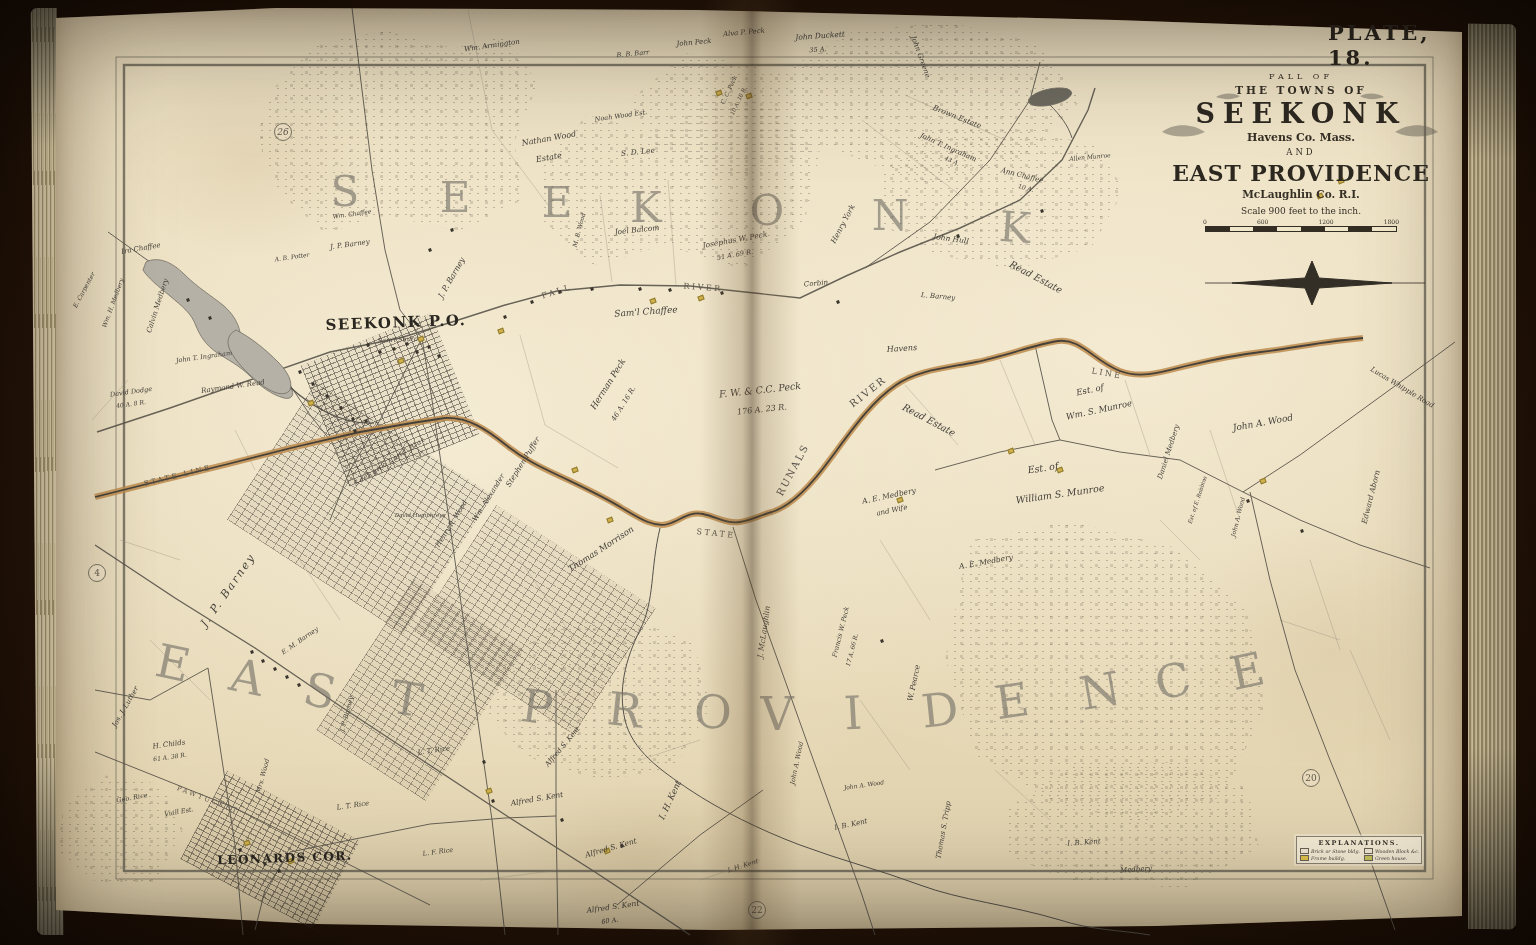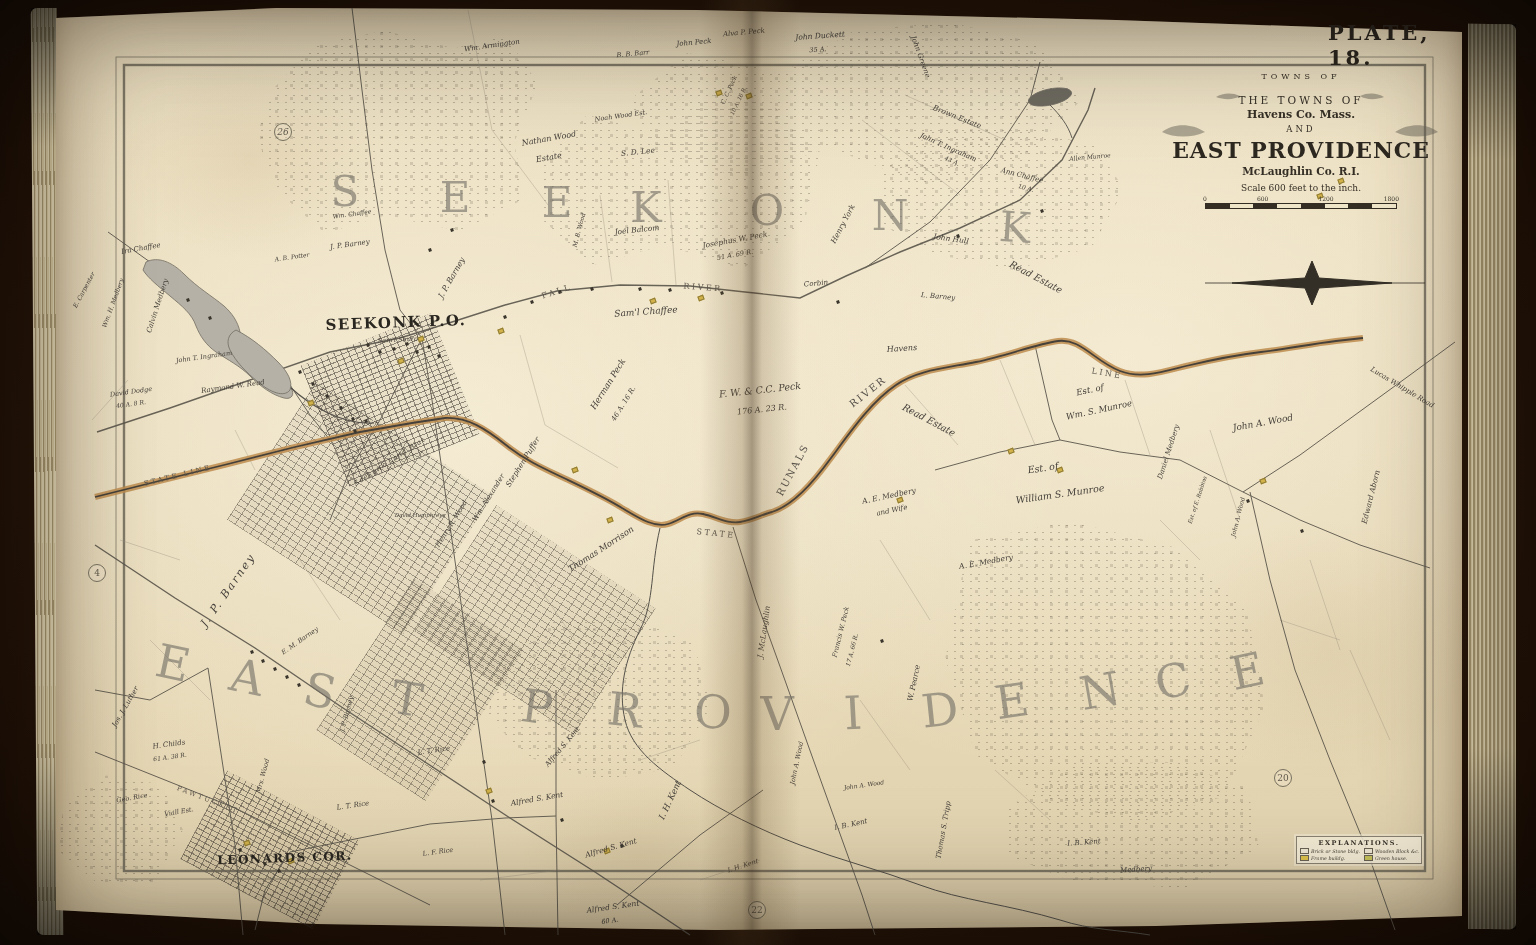--- a/index.html
+++ b/index.html
@@ -47,21 +47,21 @@
   .lbl-plat{letter-spacing:1px;color:#4a453c;font-style:italic;}
   .pageref{position:absolute;width:16px;height:16px;border:1px solid #77715f;border-radius:50%;
     color:#5f594b;font-size:9px;display:flex;align-items:center;justify-content:center;
     transform:translate(-50%,-50%);background:rgba(240,230,205,.35);z-index:9;}
   
   .plate{position:absolute;left:1432px;top:20px;transform:translateX(-100%);font-weight:700;
     font-size:21px;letter-spacing:3px;color:#2b251d;z-index:9;}
   
   .cartouche{position:absolute;left:1158px;top:72px;width:286px;text-align:center;color:#352f26;z-index:9;}
   .c-l1{font-size:8px;letter-spacing:4px;}
-  .c-l2{font-size:10.5px;font-weight:400;letter-spacing:3px;margin-top:13px;}
+  .c-l2{font-size:10.5px;font-weight:700;letter-spacing:3px;margin-top:3px;}
   .c-town1{font-size:27px;font-weight:700;letter-spacing:8px;margin-top:2px;color:#2d2820;}
   .c-co1{font-size:11px;font-weight:700;margin-top:2px;}
   .c-and{font-size:8.5px;letter-spacing:3px;margin-top:3px;}
   .c-town2{font-size:23px;font-weight:700;letter-spacing:1px;margin-top:2px;transform:scaleX(.95);color:#2d2820;}
   .c-co2{font-size:10.5px;font-weight:700;margin-top:2px;}
   .c-scale{font-size:9px;margin-top:6px;}
   .scalewrap{width:196px;margin:2px auto 0;}
   .scaleticks{display:flex;justify-content:space-between;font-size:6px;color:#3a352c;}
   .scalebar{width:190px;height:4px;margin:1px auto 0;border:1px solid #332d24;
     background:repeating-linear-gradient(90deg,#332d24 0 23.7px,#efe5c9 23.7px 47.4px);}
@@ -353,34 +353,35 @@
       <span class="lbl lbl-name" style="left: 263px; top: 776px; font-size: 6.5px; --r: -75deg;">Mrs. Wood</span>
       <span class="lbl lbl-name" style="left: 434px; top: 751px; font-size: 7px; --r: -8deg;">L. T. Rice</span>
       <span class="lbl lbl-name" style="left: 353px; top: 806px; font-size: 7px; --r: -8deg;">L. T. Rice</span>
       <span class="lbl lbl-name" style="left: 438px; top: 852px; font-size: 6.5px; --r: -8deg;">L. F. Rice</span>
       <span class="lbl lbl-name" style="left: 420px; top: 516px; font-size: 5.5px; --r: 0deg;">David Humphreys</span>
       <span class="lbl lbl-plat" style="left: 390px; top: 462px; font-size: 7px; --r: -33deg;">Seekonk Land Plat</span>
     </div>
   <div id="ref-layer">
       <div class="pageref" style="left: 283px; top: 132px; font-style: italic;">26</div>
       <div class="pageref" style="left: 97px; top: 573px;">4</div>
-      <div class="pageref" style="left: 1283px; top: 778px; text-align: center;">20</div>
+      <div class="pageref" style="left: 1311px; top: 778px; text-align: center;">20</div>
       <div class="pageref" style="left: 757px; top: 910px;">22</div>
     </div>
 
   <div class="plate">PLATE, 18.</div>
 
   <div class="cartouche">
-    <div class="c-l1">TOWNS OF</div>
+    <div class="c-l1">FALL OF</div>
     <div class="c-l2">THE TOWNS OF</div>
+    <div class="c-town1">SEEKONK</div>
     <div class="c-co1">Havens Co. Mass.</div>
     <div class="c-and">AND</div>
     <div class="c-town2">EAST PROVIDENCE</div>
     <div class="c-co2">McLaughlin Co. R.I.</div>
-    <div class="c-scale">Scale 600 feet to the inch.</div>
+    <div class="c-scale">Scale 900 feet to the inch.</div>
     <div class="scalewrap">
       <div class="scaleticks" id="scale-ticks">
           <span>0</span>
           <span>600</span>
           <span>1200</span>
           <span>1800</span>
         </div>
       <div class="scalebar"></div>
     </div>
   </div>

